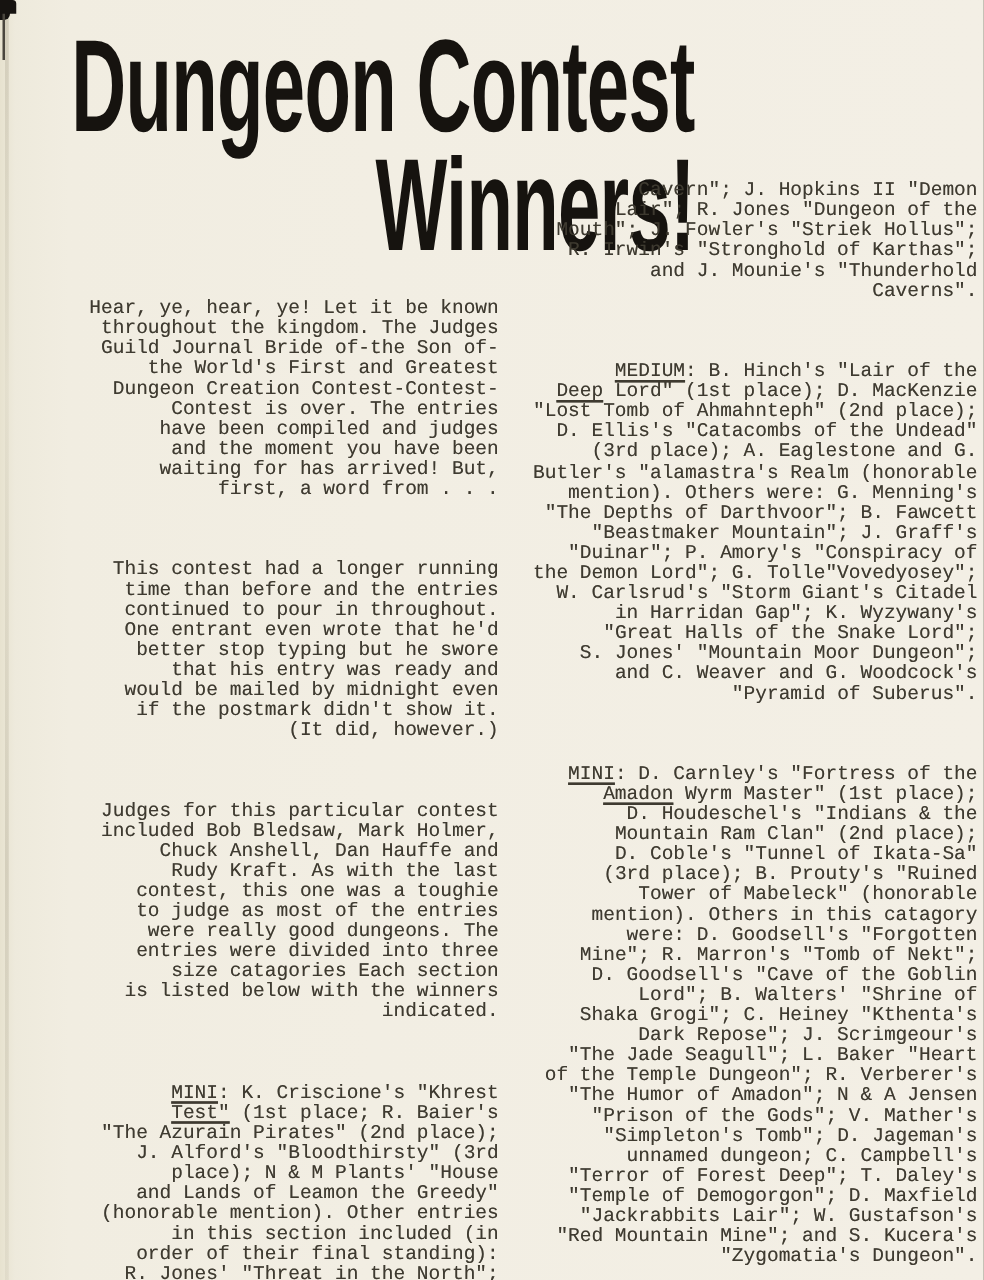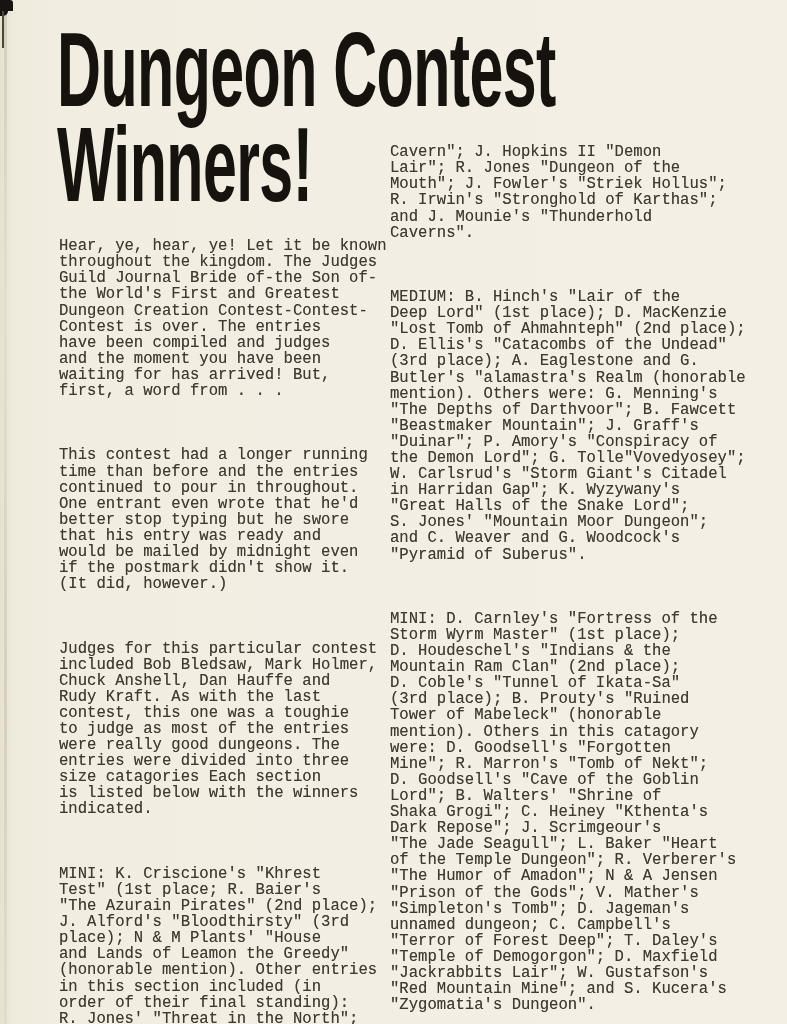--- a/index.html
+++ b/index.html
@@ -4,20 +4,21 @@
 <title>Dungeon Contest Winners</title>
 <style>
   html,body{margin:0;padding:0;background:#8a8578;}
   .page{
     position:relative;
     width:787px;height:1024px;
     overflow:hidden;
     background:
       linear-gradient(90deg, #e7e2cf 0px, #eeeadc 12px, #f1ede1 55px, #f2eee3 300px, #f3efe5 100%);
     font-family:"Liberation Mono","DejaVu Sans Mono",monospace;
+    text-align:right;
   }
   .crease{
     position:absolute;left:4px;top:0;width:3px;height:100%;
     background:linear-gradient(180deg, rgba(115,105,80,.20), rgba(115,105,80,.05) 30%, rgba(115,105,80,.18) 68%, rgba(115,105,80,.08));
     pointer-events:none;
   }
   .artifact{position:absolute;background:#161310;}
   .a1{left:0;top:3;width:8px;height:16px;border-radius:0 5px 5px 0;}
   .a2{left:0;top:222;width:5px;height:13px;border-radius:0 3px 3px 0;}
   .a3{left:0;top:288;width:7px;height:15px;border-radius:0 4px 4px 0;}
@@ -39,21 +40,21 @@
     position:absolute;
     font-size:15.6px;line-height:16.1px;
     color:#3e3a30;
     white-space:pre;
     text-shadow:0 0 0.5px rgba(62,58,48,.55);
   }
   .col p{margin:0 0 16.1px 0;white-space:pre;}
   .col p:last-child{margin-bottom:0;}
   .col-left{left:59px;top:206px;width:340px;}
   .col-right{left:390px;top:112px;width:392px;}
-  .u{text-underline-offset:3px;text-decoration-thickness:1.5px;}
+  .u{text-decoration:underline;text-underline-offset:3px;text-decoration-thickness:1.5px;}
 </style>
 </head>
 <body>
 
 <div class="page">
 
   <div class="crease"></div>
   <div class="artifact a1"></div>
   <div class="artifact a2"></div>
   <div class="artifact a3"></div>
@@ -131,21 +132,21 @@
 "Beastmaker Mountain"; J. Graff's
 "Duinar"; P. Amory's "Conspiracy of
 the Demon Lord"; G. Tolle"Vovedyosey";
 W. Carlsrud's "Storm Giant's Citadel
 in Harridan Gap"; K. Wyzywany's
 "Great Halls of the Snake Lord";
 S. Jones' "Mountain Moor Dungeon";
 and C. Weaver and G. Woodcock's
 "Pyramid of Suberus".</span></p>
     <p><span class="u">MINI</span><span>: D. Carnley's "Fortress of the
-</span><span class="u">Storm</span><span> Wyrm Master" (1st place);
+</span><span class="u">Amadon</span><span> Wyrm Master" (1st place);
 D. Houdeschel's "Indians &amp; the
 Mountain Ram Clan" (2nd place);
 D. Coble's "Tunnel of Ikata-Sa"
 (3rd place); B. Prouty's "Ruined
 Tower of Mabeleck" (honorable
 mention). Others in this catagory
 were: D. Goodsell's "Forgotten
 Mine"; R. Marron's "Tomb of Nekt";
 D. Goodsell's "Cave of the Goblin
 Lord"; B. Walters' "Shrine of

